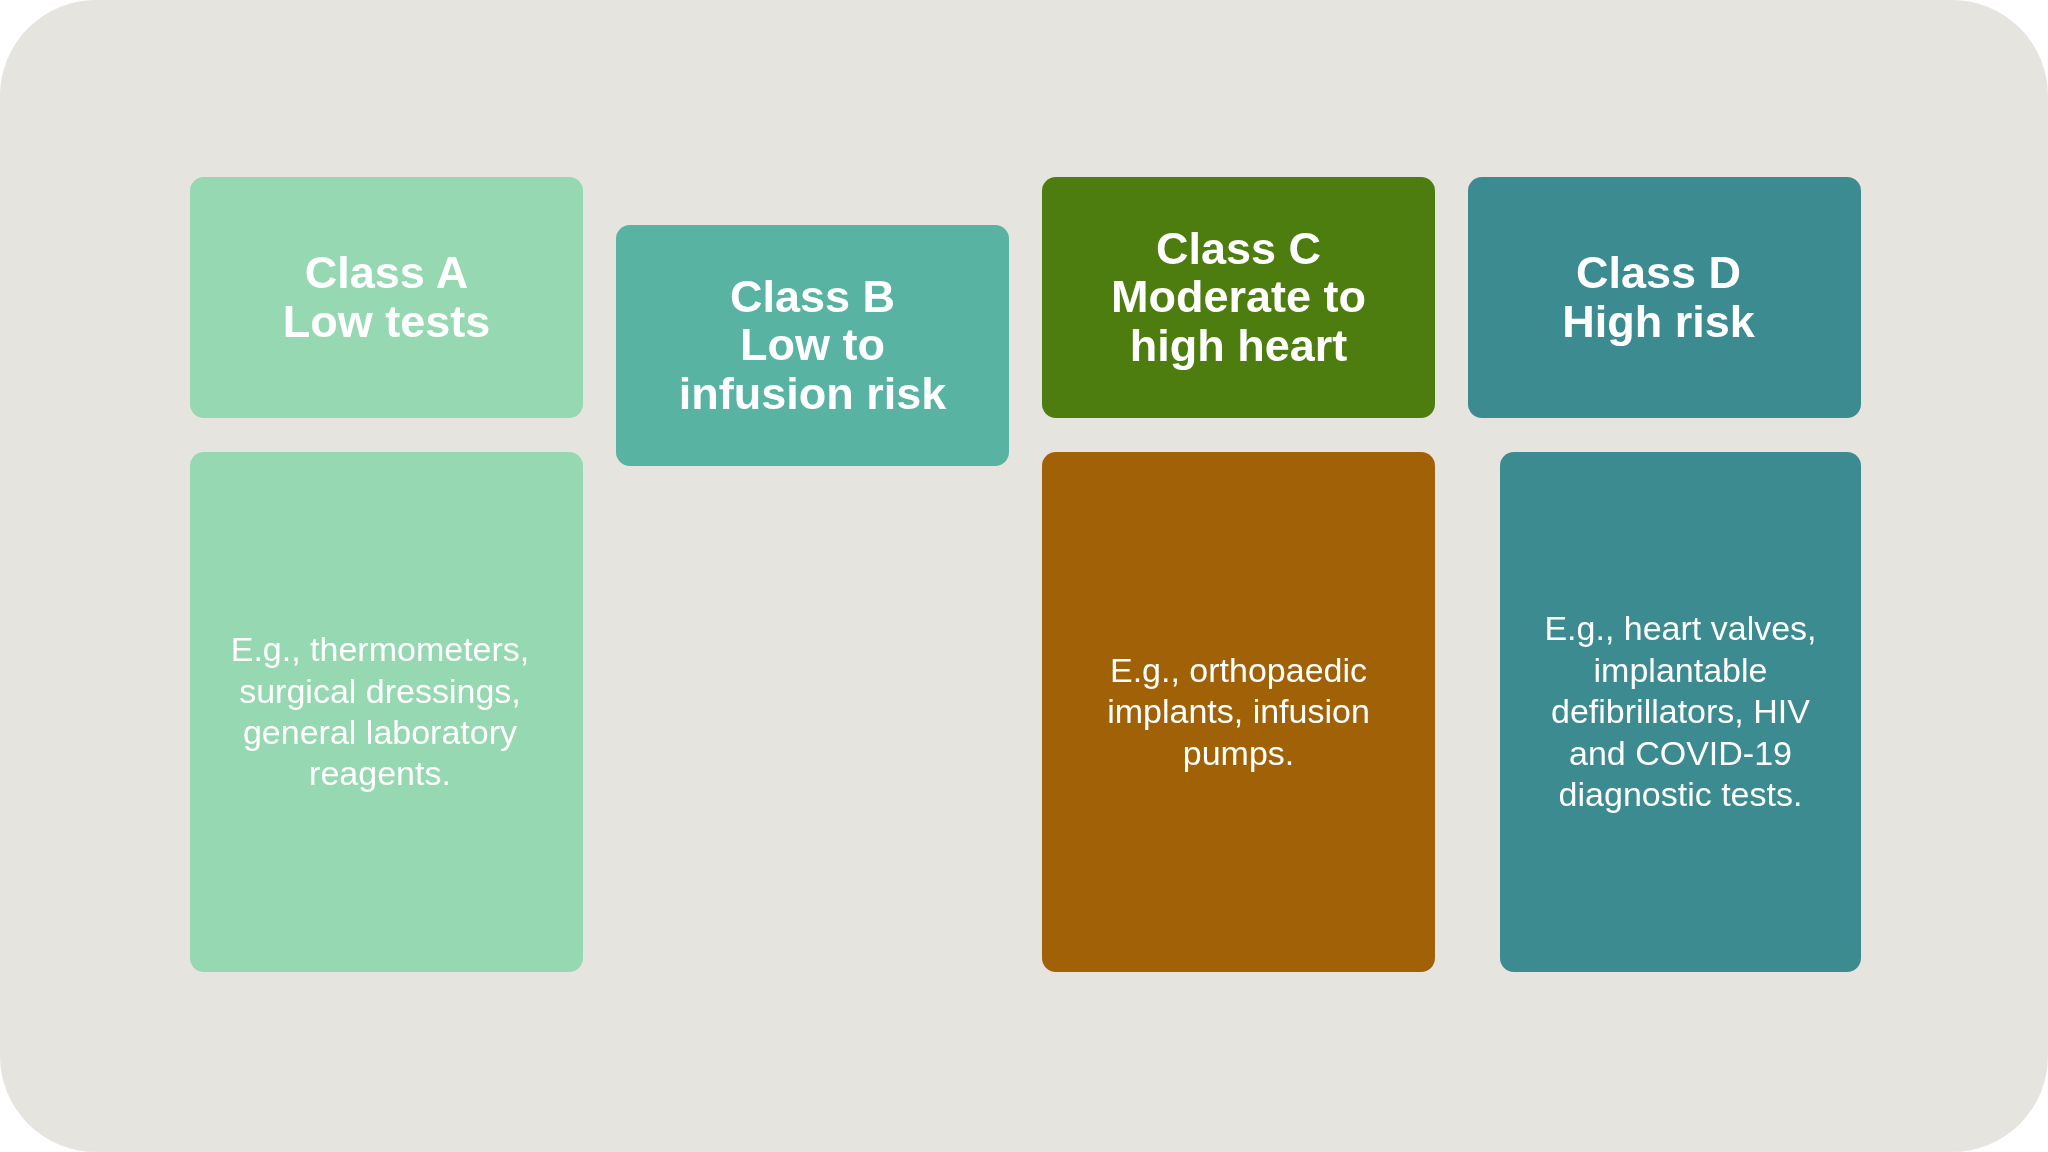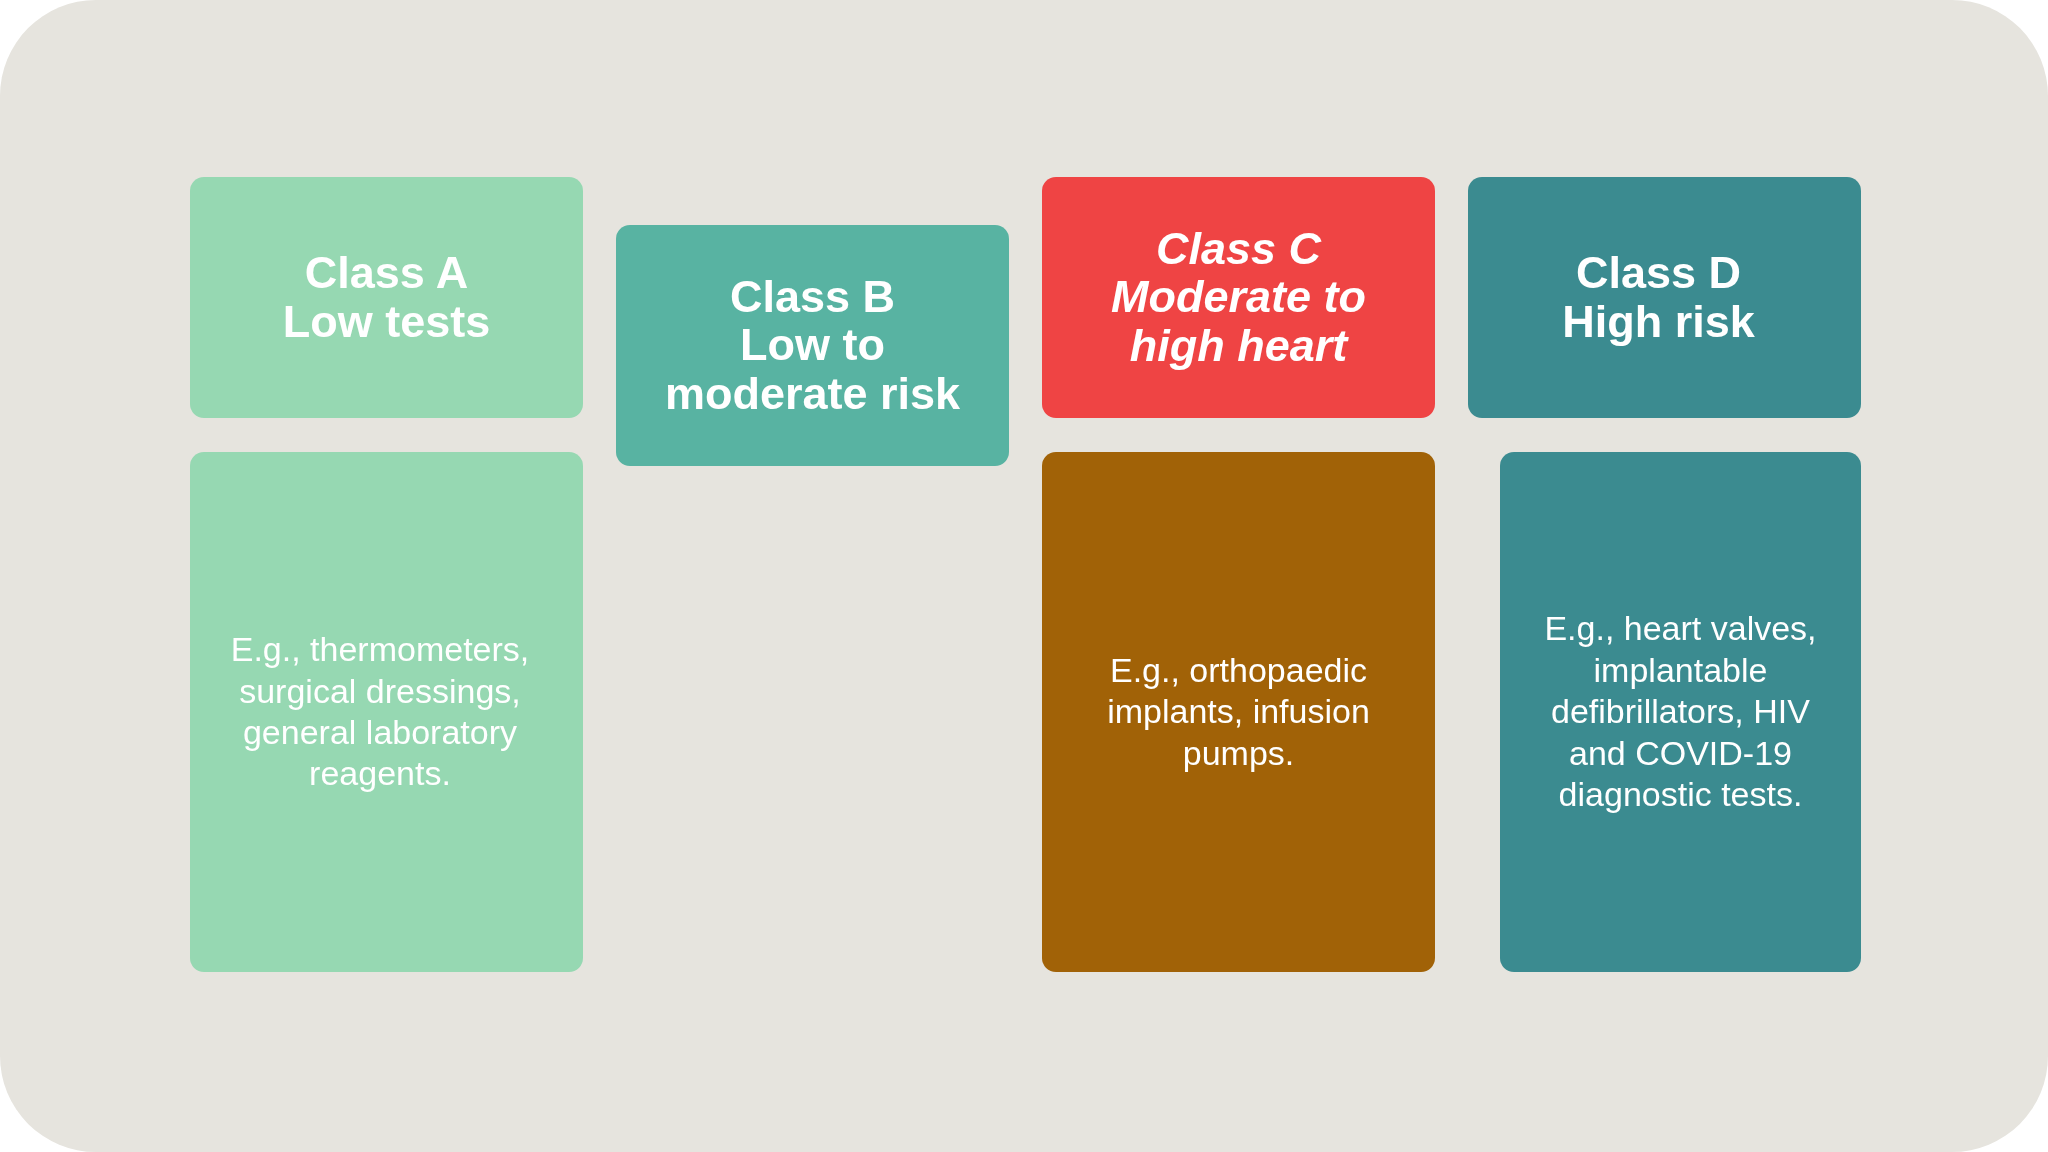--- a/index.html
+++ b/index.html
@@ -79,26 +79,26 @@
 surgical dressings,
 general laboratory
 reagents.</div>
       </div>
     </div>
 
     <div class="column">
       <div class="card header-card" style="background-color: rgb(88, 179, 162); margin-top: 48px;">
         <div class="class-title">Class B</div>
         <div class="risk-label">Low to
-moderate risk</div>
+infusion risk</div>
       </div>
     </div>
 
     <div class="column">
-      <div class="card header-card" style="background-color: #ef4444; font-style: italic;">
+      <div class="card header-card" style="background-color: #4d7c0f;">
         <div class="class-title">Class C</div>
         <div class="risk-label">Moderate to
 high heart</div>
       </div>
       <div class="card body-card" style="background-color: #a16207;">
         <div class="examples-text">E.g., orthopaedic
 implants, infusion
 pumps.</div>
       </div>
     </div>

